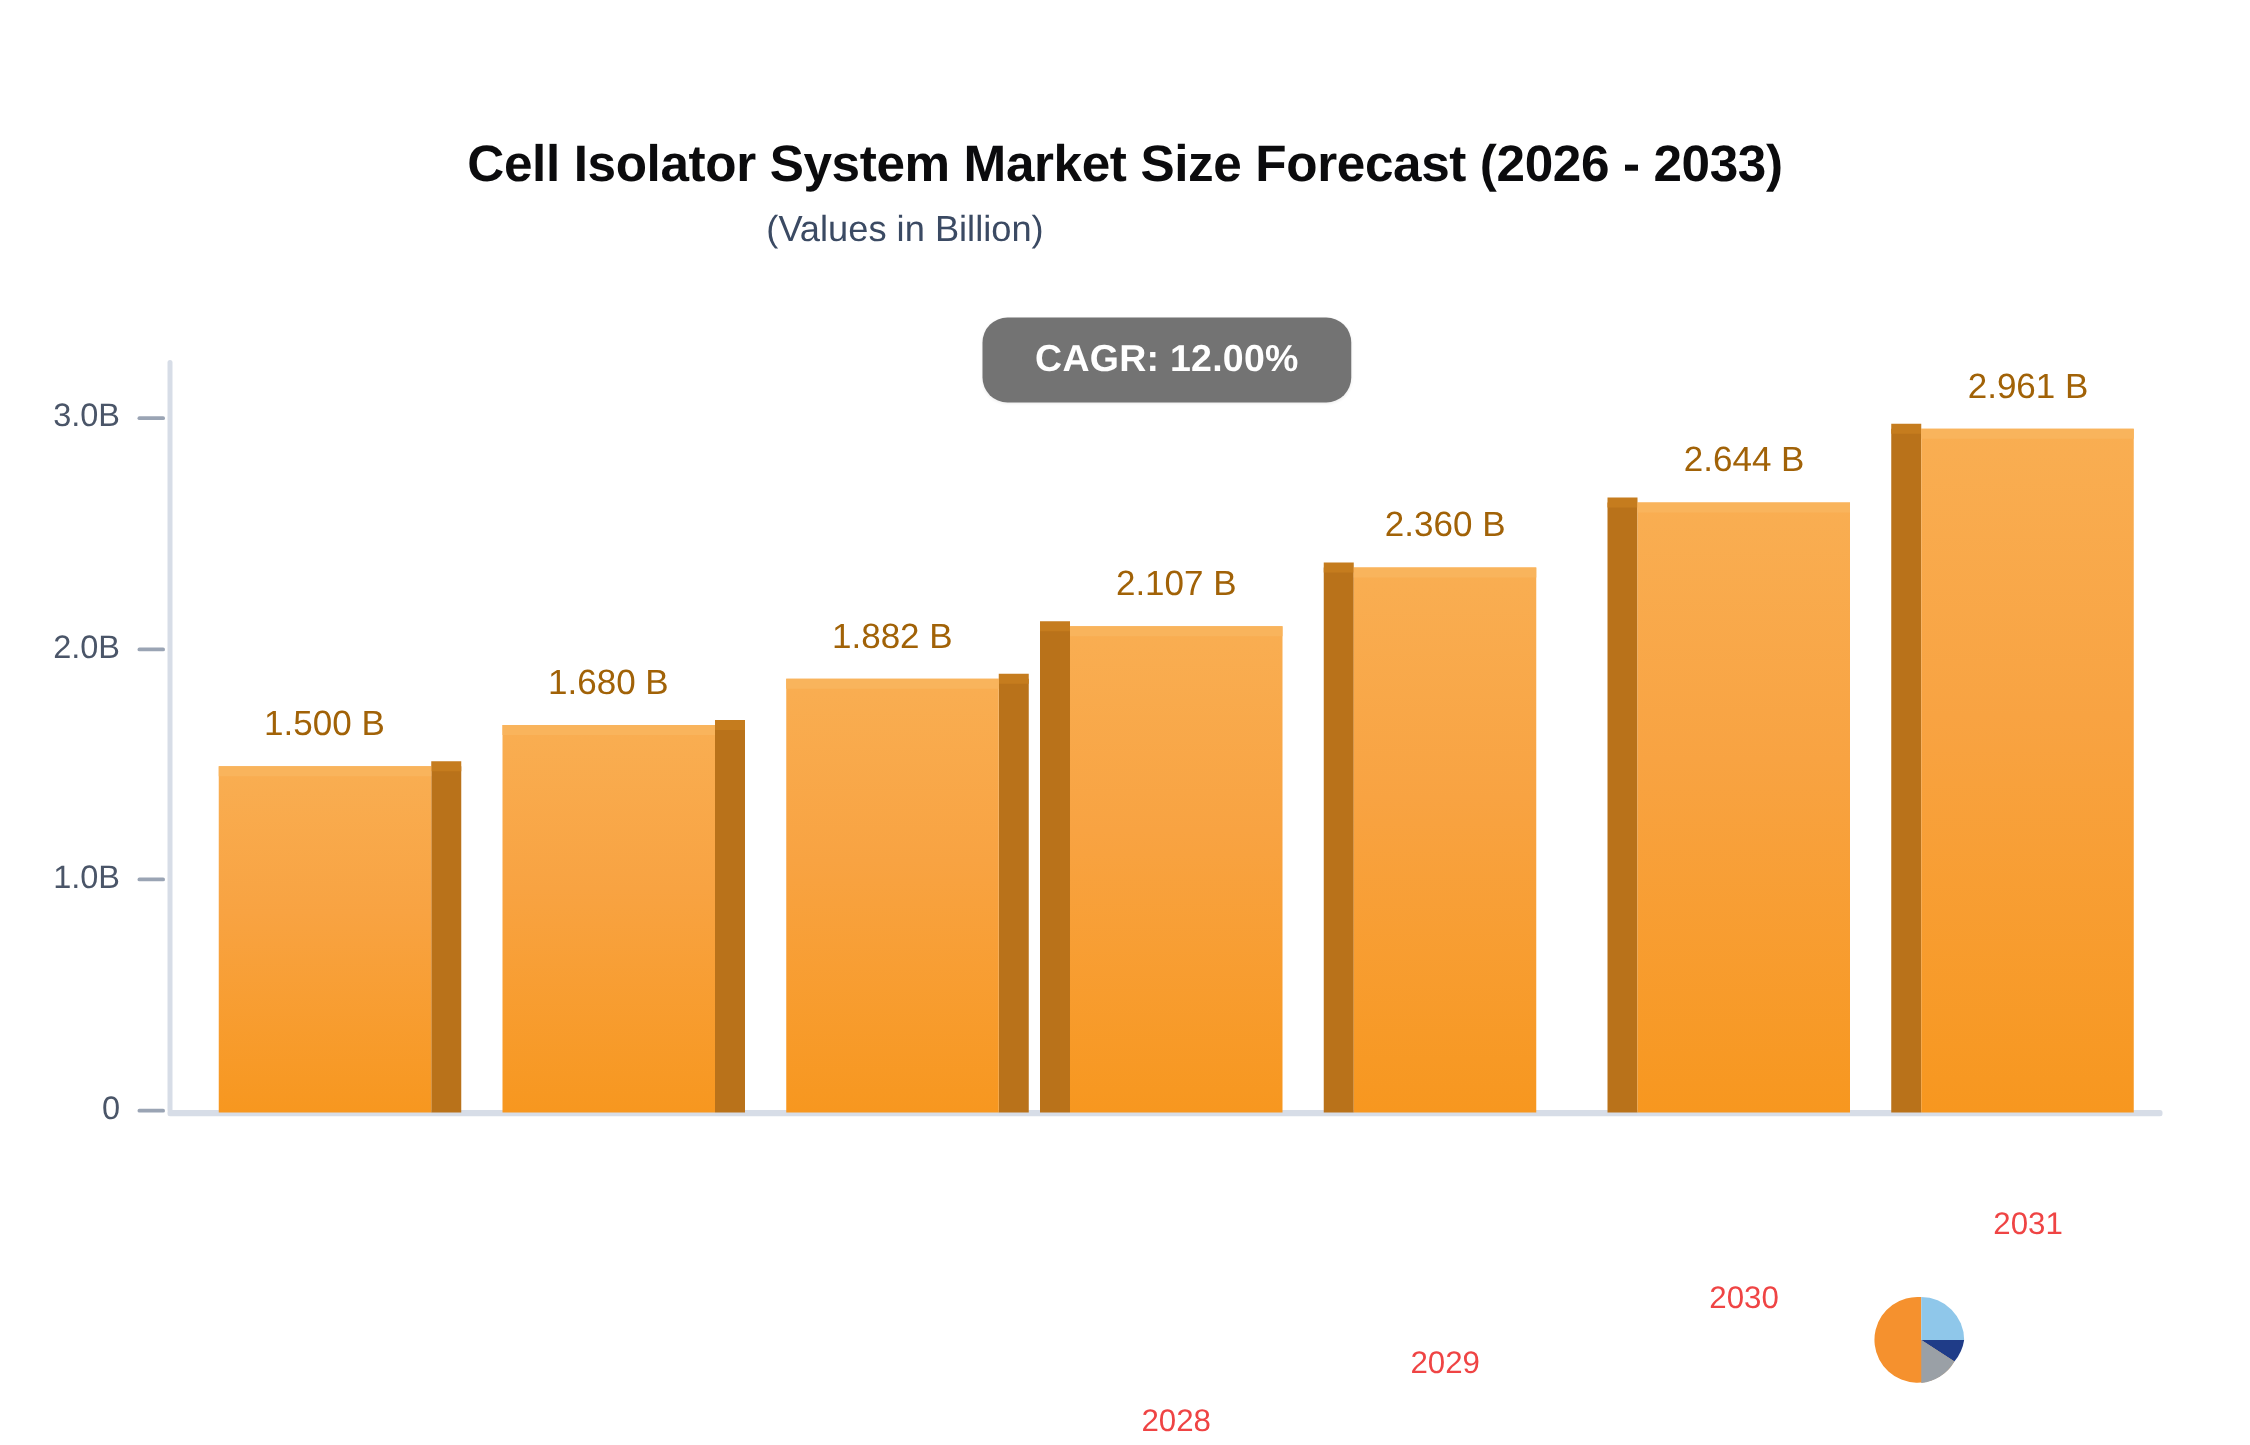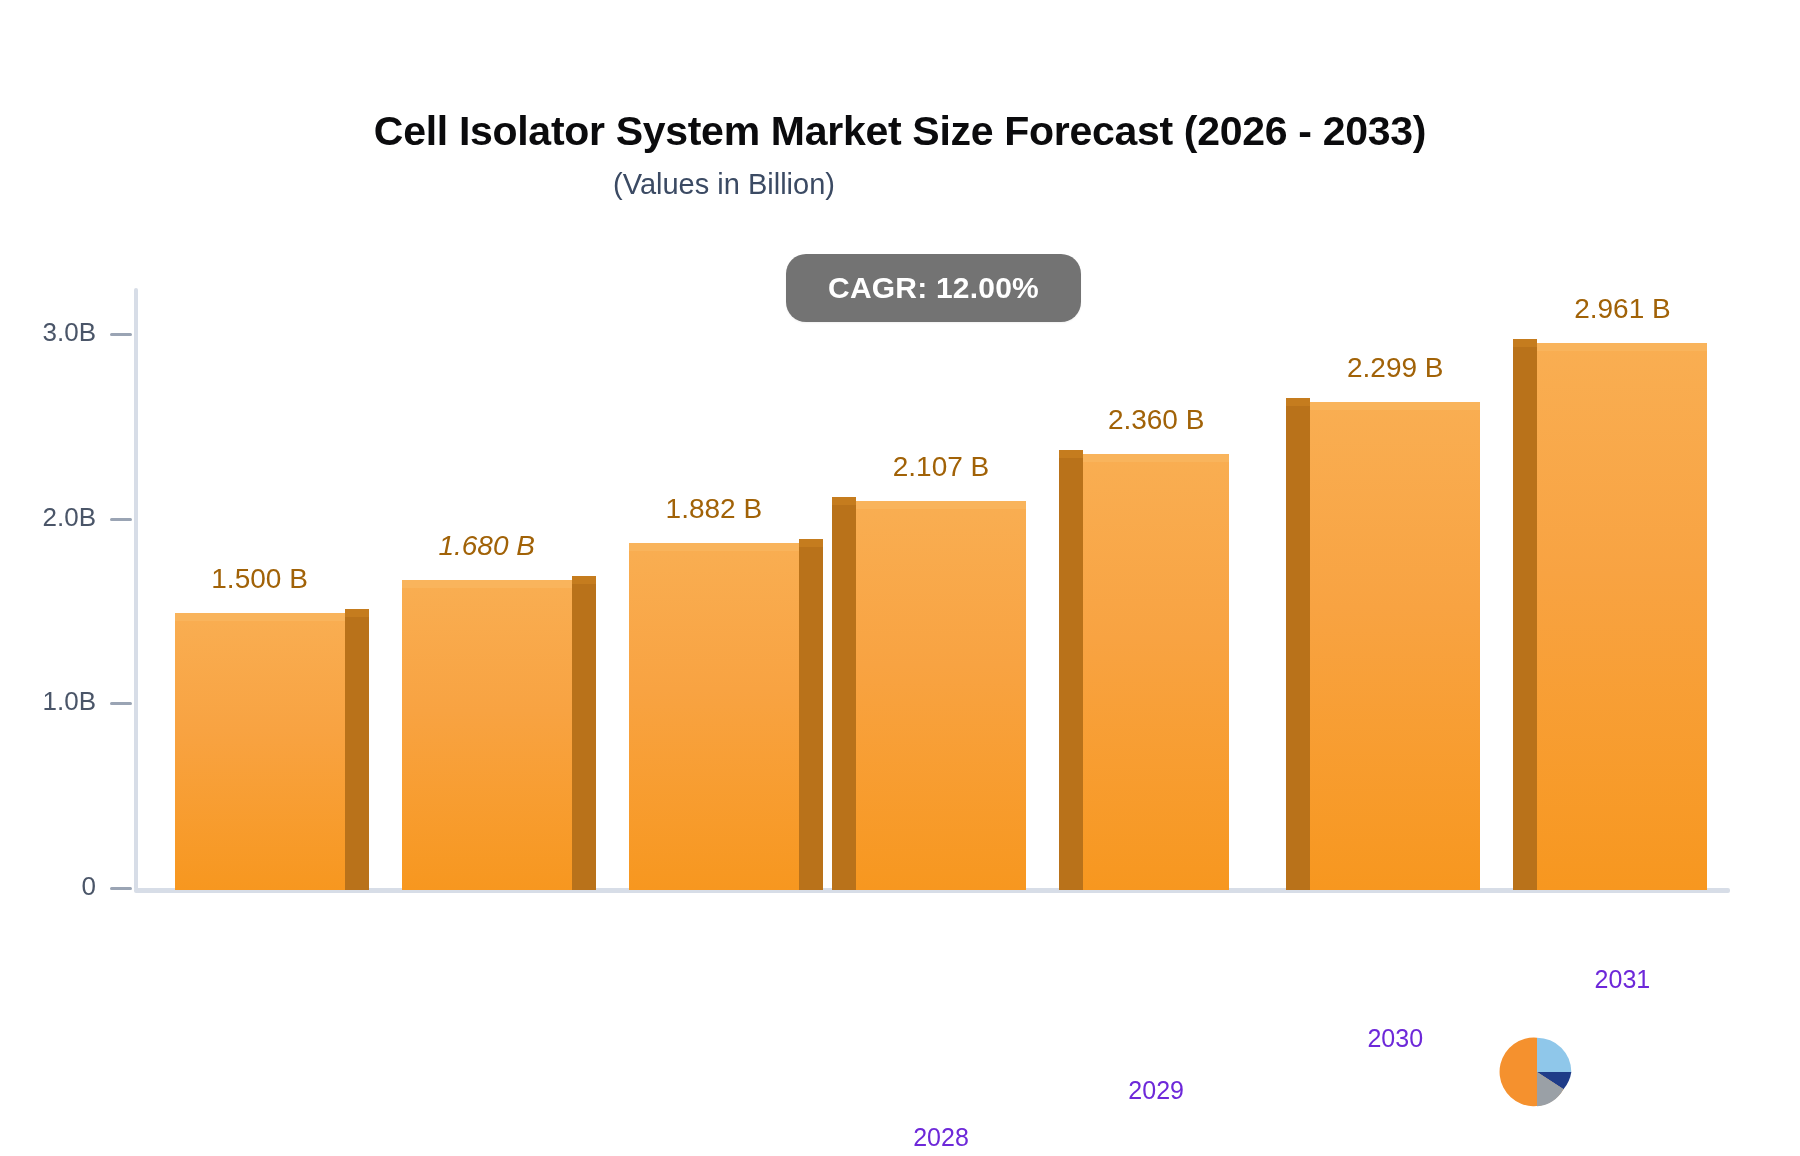--- a/index.html
+++ b/index.html
@@ -133,21 +133,21 @@
     font-size:28px;
     color:#a16207;
     white-space:nowrap;
   }
   .x-label {
     position:absolute;
     left:50%;
     transform:translateX(-50%);
     top:622px;
     font-size:25px;
-    color:#6d28d9;
+    color:#ef4444;
     white-space:nowrap;
   }
 
   
   #logo {
     position:absolute;
     left:1498px; top:1028px;
     width:210px; height:88px;
     display:flex; align-items:center;
   }
@@ -193,21 +193,21 @@
           <div class="bar-cap-side" style="bottom: 272.923px; left: 100%;"></div>
           <div class="bar-body" style="height: 276.923px;"></div>
           <div class="bar-cap" style="bottom: 268.923px;"></div>
           <div class="bar-label" style="bottom: 294.923px;">1.500 B</div>
         </div>
         <div class="bar-group" style="left: 267.714px; width: 170px; height: 310.154px;">
           <div class="bar-side right" style="height: 310.154px;"></div>
           <div class="bar-cap-side" style="bottom: 306.154px; left: 100%;"></div>
           <div class="bar-body" style="height: 310.154px;"></div>
           <div class="bar-cap" style="bottom: 302.154px;"></div>
-          <div class="bar-label" style="bottom: 328.154px; font-style: italic;">1.680 B</div>
+          <div class="bar-label" style="bottom: 328.154px;">1.680 B</div>
         </div>
         <div class="bar-group" style="left: 494.857px; width: 170px; height: 347.446px;">
           <div class="bar-side right" style="height: 347.446px;"></div>
           <div class="bar-cap-side" style="bottom: 343.446px; left: 100%;"></div>
           <div class="bar-body" style="height: 347.446px;"></div>
           <div class="bar-cap" style="bottom: 339.446px;"></div>
           <div class="bar-label" style="bottom: 365.446px;">1.882 B</div>
         </div>
         <div class="bar-group" style="left: 722px; width: 170px; height: 388.985px;">
           <div class="bar-side left" style="height: 388.985px;"></div>
@@ -223,21 +223,21 @@
           <div class="bar-body" style="height: 435.692px;"></div>
           <div class="bar-cap" style="bottom: 427.692px;"></div>
           <div class="bar-label" style="bottom: 453.692px;">2.360 B</div>
           <div class="x-label">2029</div>
         </div>
         <div class="bar-group" style="left: 1176.29px; width: 170px; height: 488.123px;">
           <div class="bar-side left" style="height: 488.123px;"></div>
           <div class="bar-cap-side" style="bottom: 484.123px; right: 100%;"></div>
           <div class="bar-body" style="height: 488.123px;"></div>
           <div class="bar-cap" style="bottom: 480.123px;"></div>
-          <div class="bar-label" style="bottom: 506.123px;">2.299 B</div>
+          <div class="bar-label" style="bottom: 506.123px;">2.644 B</div>
           <div class="x-label">2030</div>
         </div>
         <div class="bar-group" style="left: 1403.43px; width: 170px; height: 546.646px;">
           <div class="bar-side left" style="height: 546.646px;"></div>
           <div class="bar-cap-side" style="bottom: 542.646px; right: 100%;"></div>
           <div class="bar-body" style="height: 546.646px;"></div>
           <div class="bar-cap" style="bottom: 538.646px;"></div>
           <div class="bar-label" style="bottom: 564.646px;">2.961 B</div>
           <div class="x-label">2031</div>
         </div>

